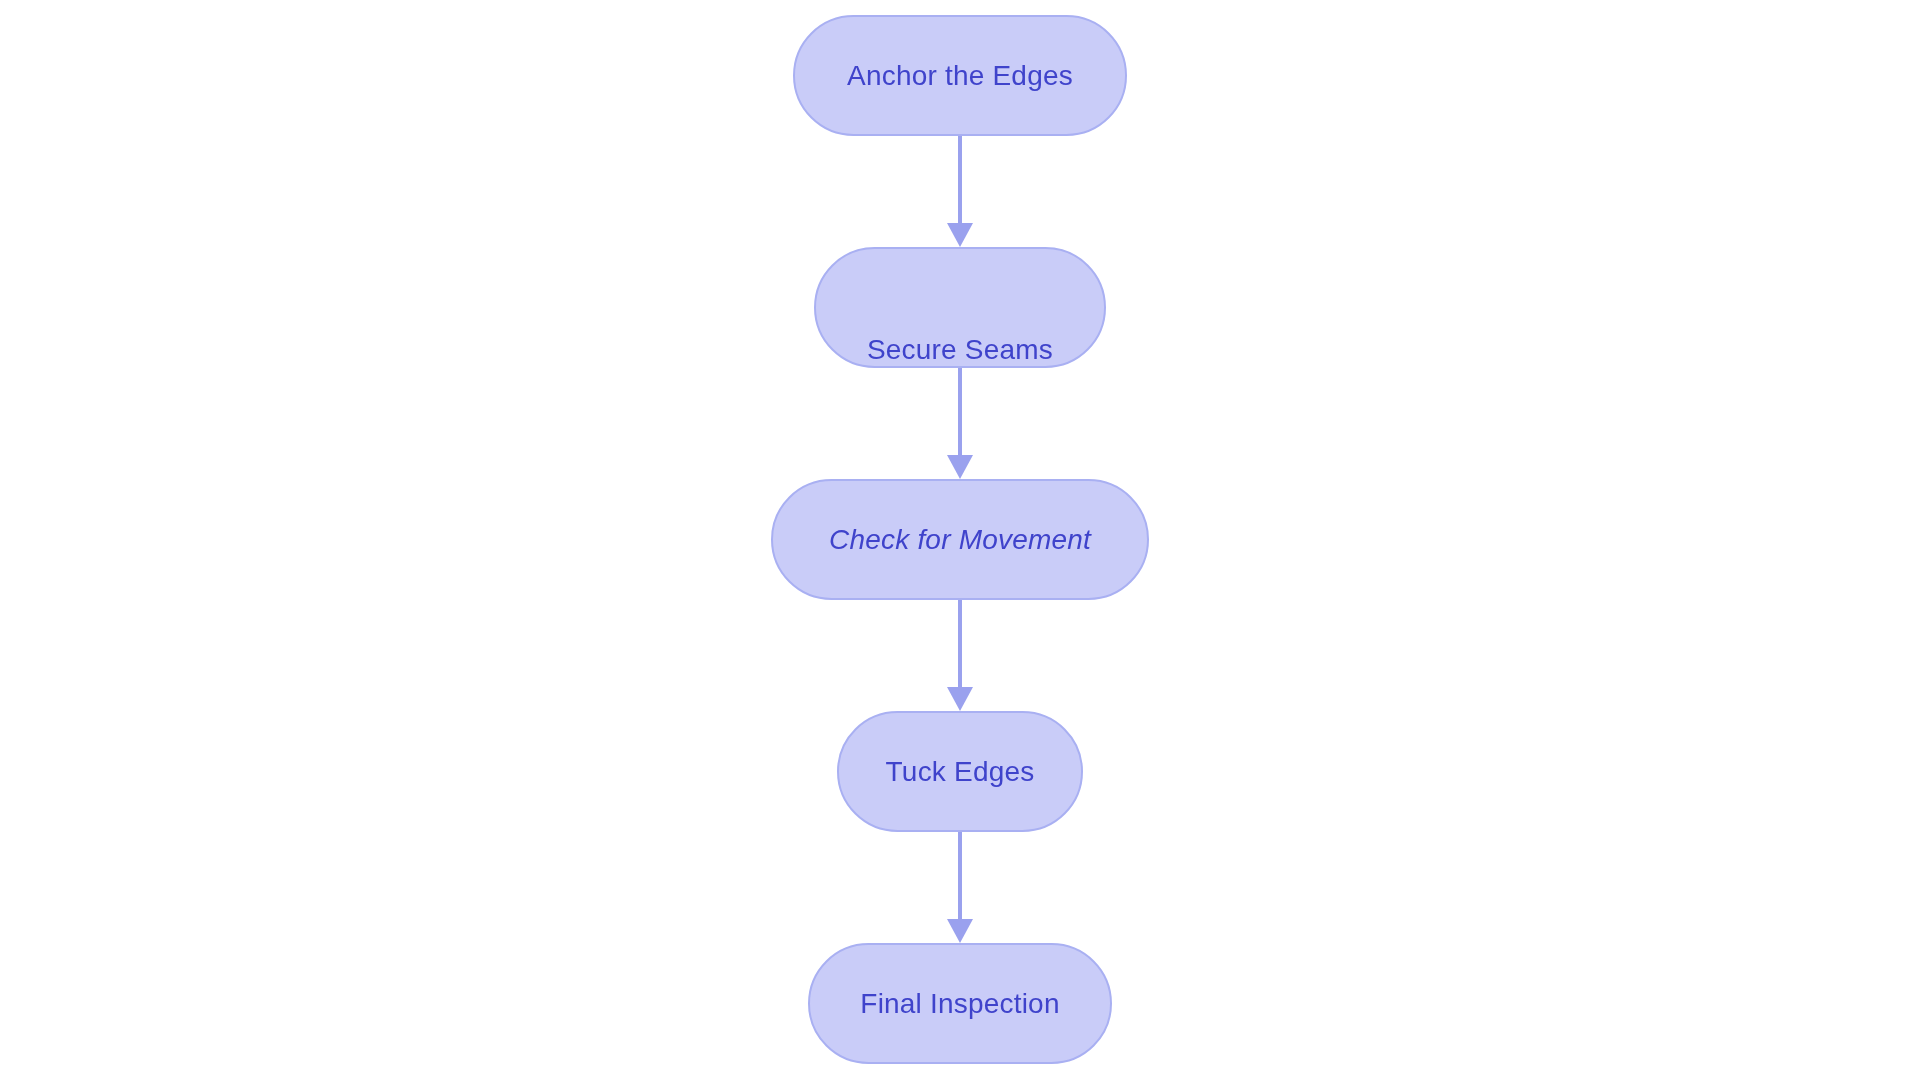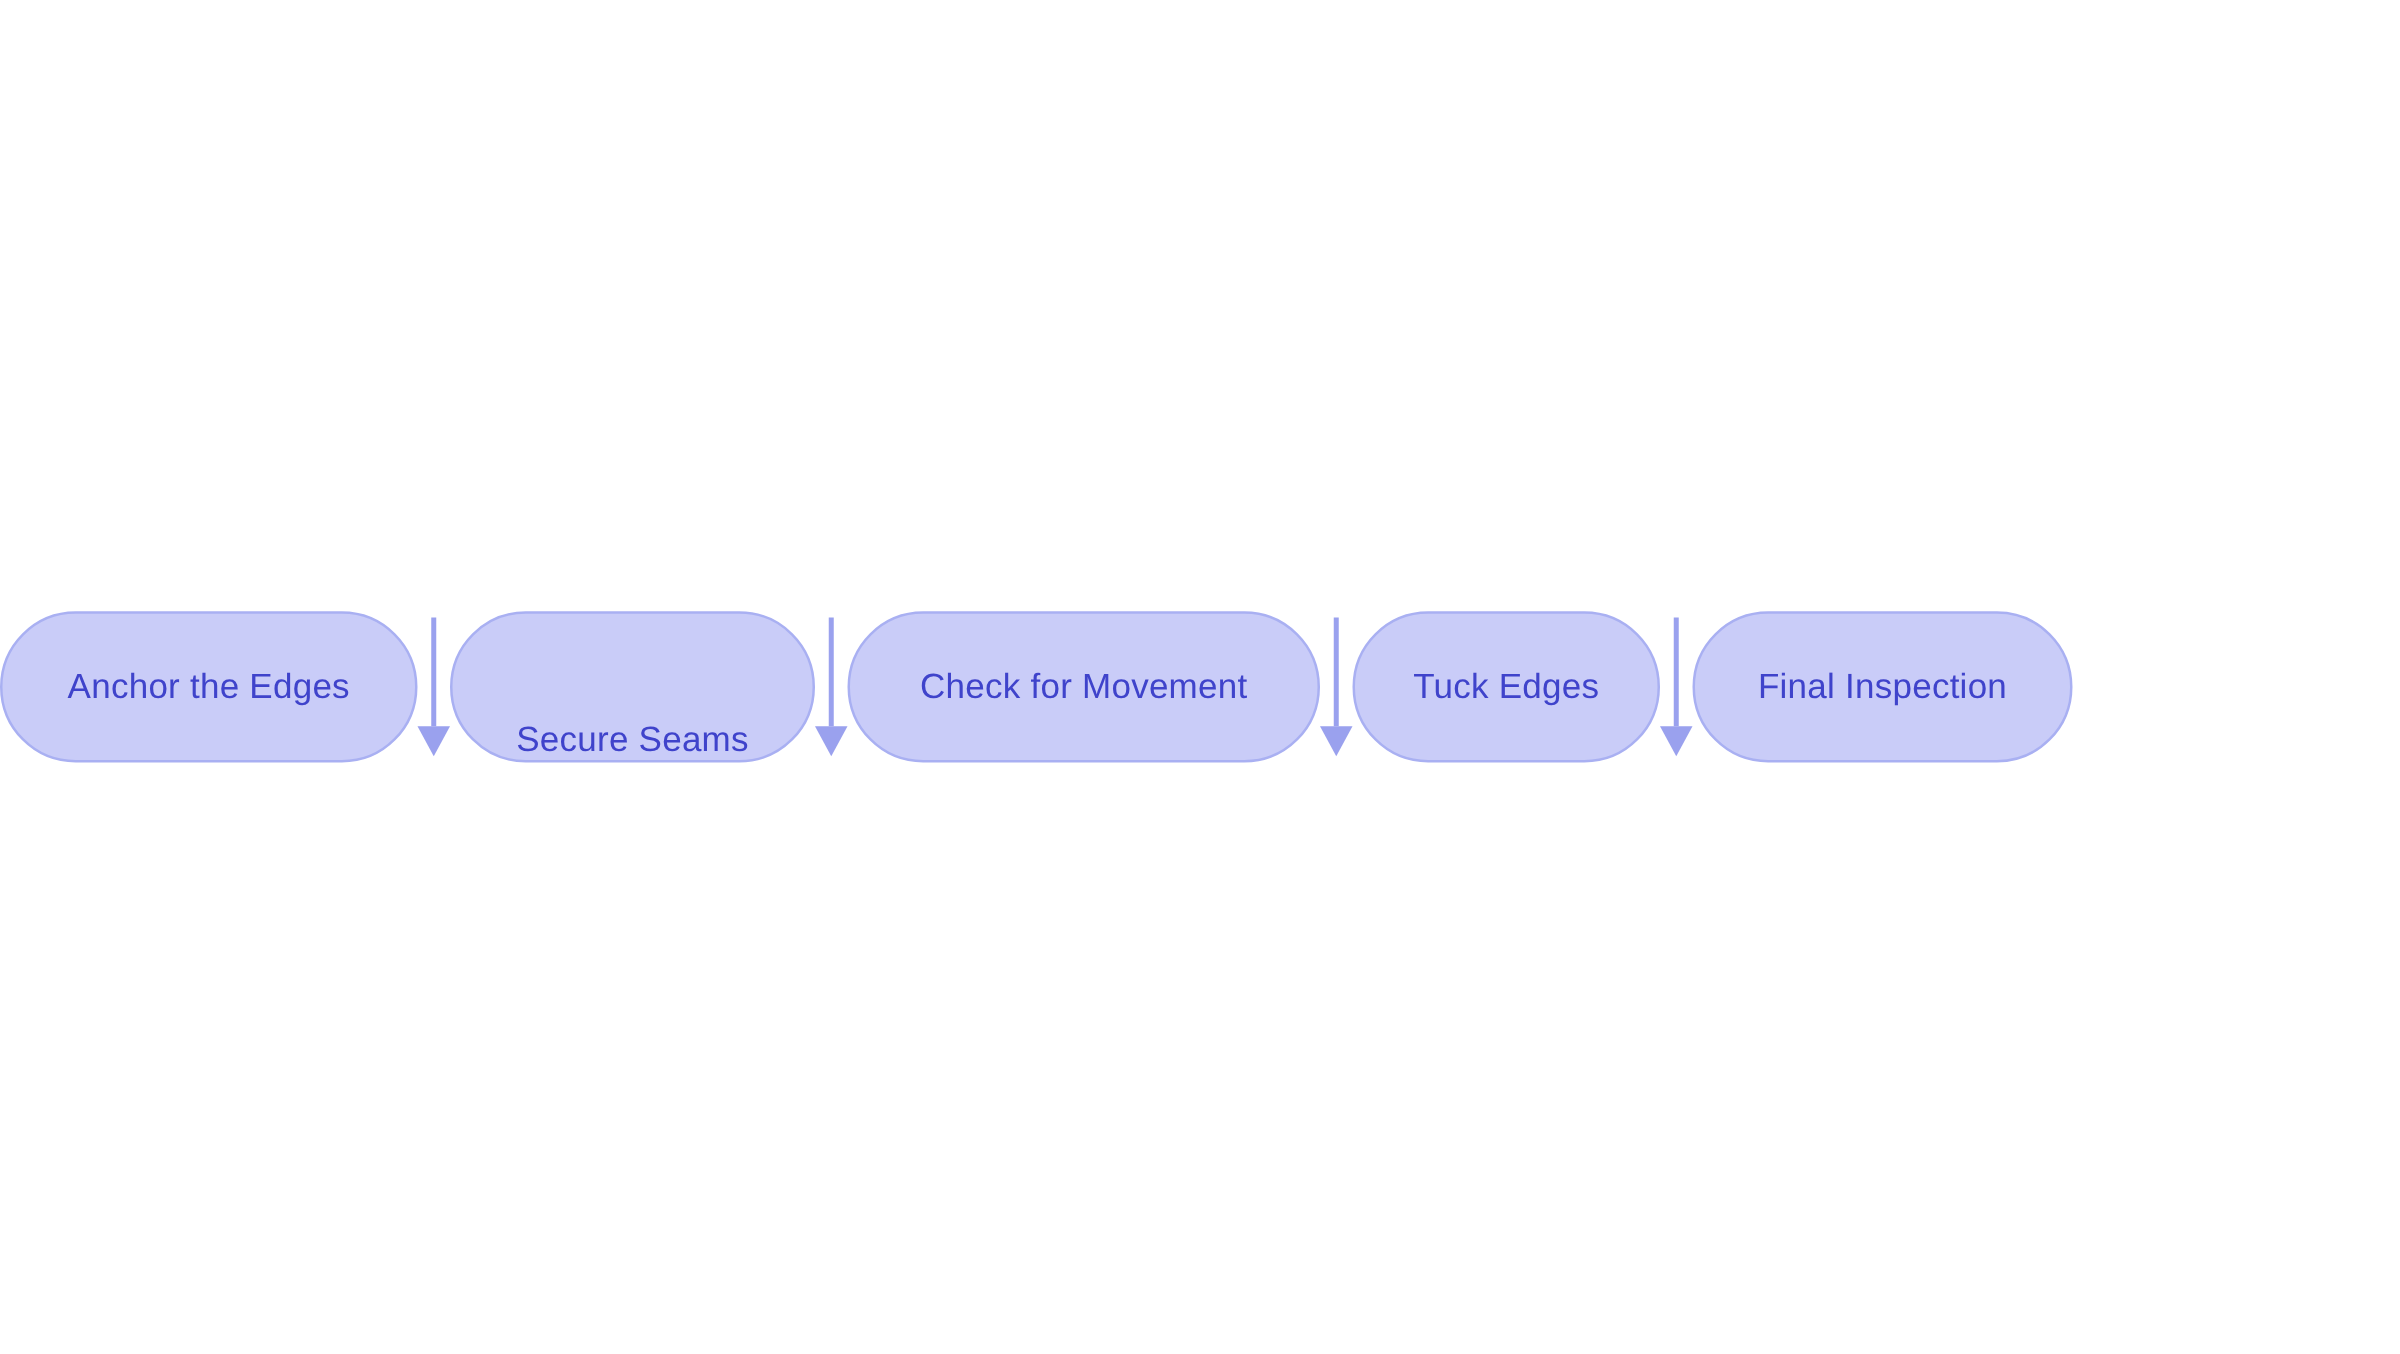--- a/index.html
+++ b/index.html
@@ -17,41 +17,41 @@
     overflow: hidden;
     font-family: "Liberation Sans", sans-serif;
   }
   .canvas {
     position: relative;
     width: 1920px;
     height: 1083px;
     box-sizing: border-box;
     padding-top: 15px;
     display: flex;
-    flex-direction: row;
+    flex-direction: column;
     align-items: center;
   }
   .node {
     box-sizing: border-box;
     height: 121px;
     border-radius: 60.5px;
     background: var(--node-fill);
     border: 2px solid var(--node-border);
     color: var(--node-text);
     font-size: 28px;
     font-weight: 400;
     letter-spacing: 0.2px;
     display: flex;
     align-items: center;
     justify-content: center;
     padding: 0 40px;
   }
   .w1 { min-width: 334px; }
   .w2 { min-width: 292px; align-items: flex-end; }
-  .w3 { min-width: 378px; }
+  .w3 { min-width: 378px; font-style: italic; }
   .w4 { min-width: 246px; }
   .w5 { min-width: 304px; }
   .arrow {
     height: 111px;
     display: flex;
     flex-direction: column;
     align-items: center;
   }
   .arrow .shaft {
     width: 4px;

